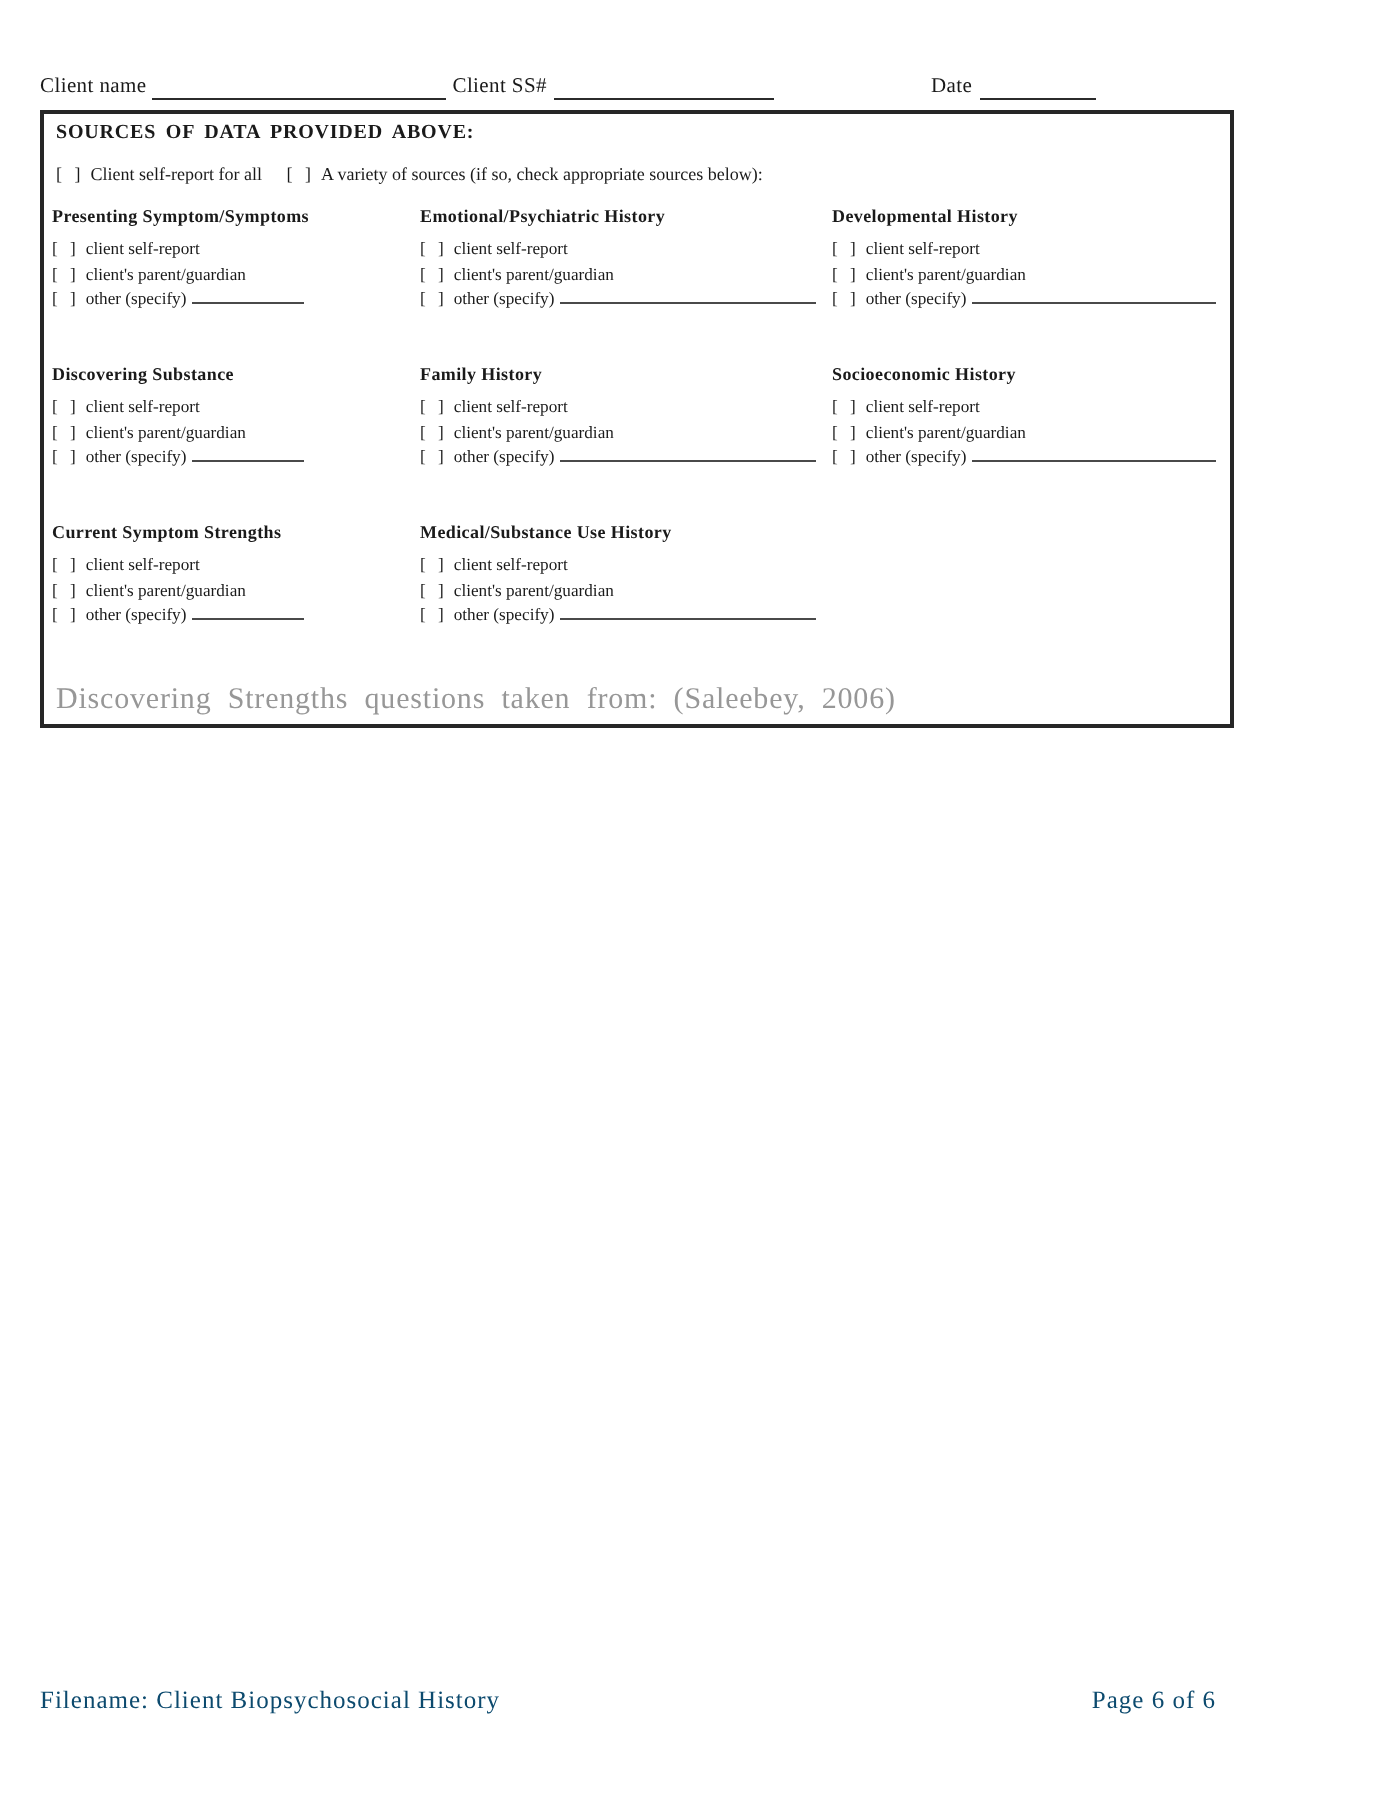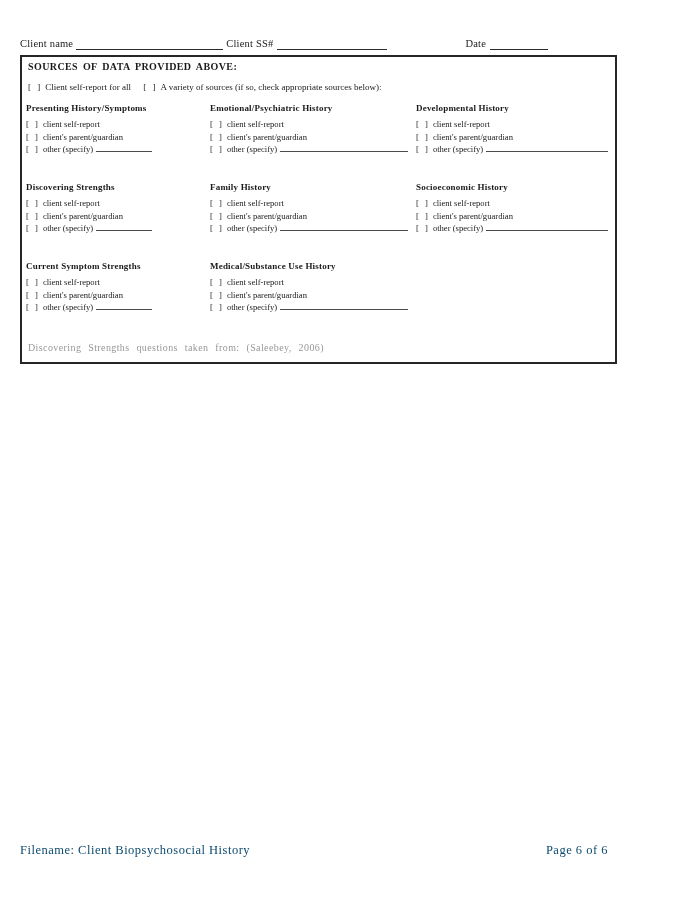--- a/index.html
+++ b/index.html
@@ -52,21 +52,21 @@
     margin-bottom:5px; white-space:nowrap;
   }
   .chk { font-size:8.6px; line-height:12.6px; white-space:nowrap; }
   .fill-line { display:inline-block; border-bottom:1.4px solid #4a4a4a; height:7px; margin-left:3px; }
   .fl-1 { width:56px; }
   .fl-2 { width:128px; }
   .fl-3 { width:122px; }
 
   .note {
     position:absolute; left:6px; top:285px;
-    font-size:10px; color:#979797; letter-spacing:0.4px; word-spacing:4px;
+    font-size:15px; color:#979797; letter-spacing:0.4px; word-spacing:4px;
     white-space:nowrap;
   }
 
   
   .footer {
     position:absolute; left:20px; top:843px; width:588px;
     display:flex; justify-content:space-between;
     font-size:12.5px; color:#0c4a6e; letter-spacing:0.5px;
   }
 </style>
@@ -94,42 +94,42 @@
       <span class="opt">
         <span class="cb">[ ]</span><span>Client self-report for all</span>
       </span>
       <span class="opt">
         <span class="cb">[ ]</span><span>A variety of sources (if so, check appropriate sources below):</span>
       </span>
     </div>
 
     <div class="sec-row row1">
       <div class="col1">
-        <div class="sec-title">Presenting History/Symptoms</div>
+        <div class="sec-title">Presenting Symptom/Symptoms</div>
         <div class="chk"><span class="cb">[ ]</span><span>client self-report</span></div>
         <div class="chk"><span class="cb">[ ]</span><span>client's parent/guardian</span></div>
         <div class="chk"><span class="cb">[ ]</span><span>other (specify)</span><span class="fill-line fl-1"></span></div>
       </div>
       <div class="col2">
         <div class="sec-title">Emotional/Psychiatric History</div>
         <div class="chk"><span class="cb">[ ]</span><span>client self-report</span></div>
         <div class="chk"><span class="cb">[ ]</span><span>client's parent/guardian</span></div>
         <div class="chk"><span class="cb">[ ]</span><span>other (specify)</span><span class="fill-line fl-2"></span></div>
       </div>
       <div class="col3">
         <div class="sec-title">Developmental History</div>
         <div class="chk"><span class="cb">[ ]</span><span>client self-report</span></div>
         <div class="chk"><span class="cb">[ ]</span><span>client's parent/guardian</span></div>
         <div class="chk"><span class="cb">[ ]</span><span>other (specify)</span><span class="fill-line fl-3"></span></div>
       </div>
     </div>
 
     <div class="sec-row row2">
       <div class="col1">
-        <div class="sec-title">Discovering Strengths</div>
+        <div class="sec-title">Discovering Substance</div>
         <div class="chk"><span class="cb">[ ]</span><span>client self-report</span></div>
         <div class="chk"><span class="cb">[ ]</span><span>client's parent/guardian</span></div>
         <div class="chk"><span class="cb">[ ]</span><span>other (specify)</span><span class="fill-line fl-1"></span></div>
       </div>
       <div class="col2">
         <div class="sec-title">Family History</div>
         <div class="chk"><span class="cb">[ ]</span><span>client self-report</span></div>
         <div class="chk"><span class="cb">[ ]</span><span>client's parent/guardian</span></div>
         <div class="chk"><span class="cb">[ ]</span><span>other (specify)</span><span class="fill-line fl-2"></span></div>
       </div>

